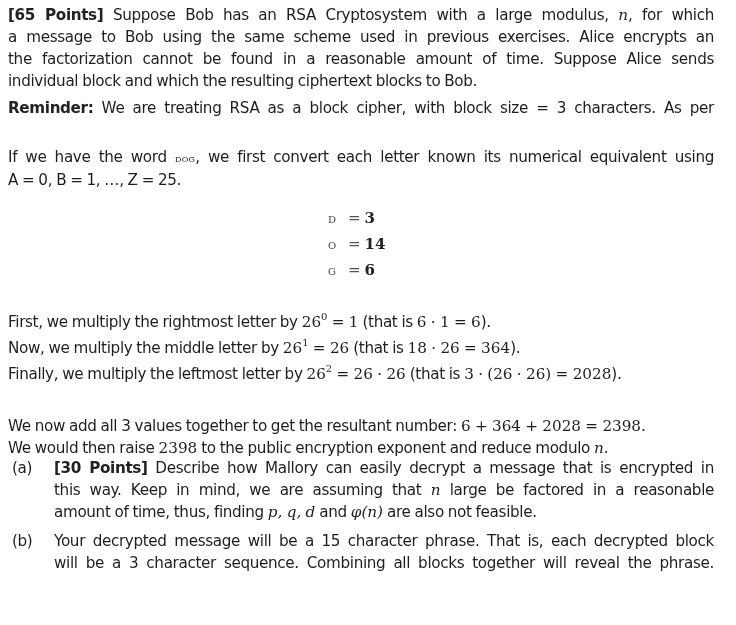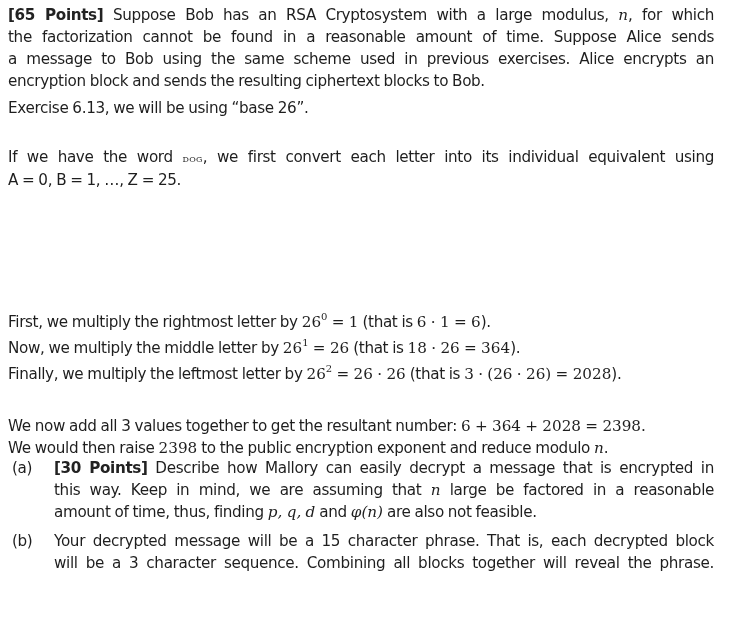--- a/index.html
+++ b/index.html
@@ -28,34 +28,39 @@
   .item .lbl { position: absolute; left: 4px; top: 0; }
   .item .body { margin-left: 46px; }
 </style>
 </head>
 <body>
 
 <div class="page">
 
   <div class="para" style="top:4px;">
     <span class="just"><span class="b">[65 Points]</span><span> Suppose Bob has an RSA Cryptosystem with a large modulus, </span><span class="m">n</span><span>, for which</span></span>
+    <span class="just">a message to Bob using the same scheme used in previous exercises.  Alice encrypts an</span>
     <span class="just">the factorization cannot be found in a reasonable amount of time.  Suppose Alice sends</span>
-    <span class="just">a message to Bob using the same scheme used in previous exercises.  Alice encrypts an</span>
-    <span class="line">encryption block and sends the resulting ciphertext blocks to Bob.</span>
+    <span class="line">individual block and which the resulting ciphertext blocks to Bob.</span>
   </div>
 
   <div class="para" style="top:97px;">
-    <span class="line">Exercise 6.13, we will be using “base 26”.</span>
+    <span class="just"><span class="b">Reminder:</span><span> We are treating RSA as a block cipher, with block size = 3 characters.  As per</span></span>
   </div>
 
   <div class="para" style="top:146px;">
-    <span class="just"><span>If we have the word </span><span class="sc">dog</span><span>, we first convert each letter into its individual equivalent using</span></span>
+    <span class="just"><span>If we have the word </span><span class="sc">dog</span><span>, we first convert each letter known its numerical equivalent using</span></span>
     <span class="line">A = 0, B = 1, …, Z = 25.</span>
   </div>
 
+  <div class="eqblock" style="top:205px;">
+    <div><span class="lhs">d</span><span class="eq">=</span><span class="rhs">3</span></div>
+    <div><span class="lhs">o</span><span class="eq">=</span><span class="rhs">14</span></div>
+    <div><span class="lhs">g</span><span class="eq">=</span><span class="rhs">6</span></div>
+  </div>
 
   <div class="para" style="top:309px; line-height:26px;">
     <span class="line"><span>First, we multiply the rightmost letter by </span><span class="mr">26</span><sup class="mr">0</sup><span class="mr"> = 1</span><span> (that is </span><span class="mr">6 · 1 = 6</span><span>).</span></span>
     <span class="line"><span>Now, we multiply the middle letter by </span><span class="mr">26</span><sup class="mr">1</sup><span class="mr"> = 26</span><span> (that is </span><span class="mr">18 · 26 = 364</span><span>).</span></span>
     <span class="line"><span>Finally, we multiply the leftmost letter by </span><span class="mr">26</span><sup class="mr">2</sup><span class="mr"> = 26 · 26</span><span> (that is </span><span class="mr">3 · (26 · 26) = 2028</span><span>).</span></span>
   </div>
 
   <div class="para" style="top:415px;">
     <span class="line"><span>We now add all 3 values together to get the resultant number: </span><span class="mr">6 + 364 + 2028 = 2398.</span></span>
     <span class="line"><span>We would then raise </span><span class="mr">2398</span><span> to the public encryption exponent and reduce modulo </span><span class="m">n</span><span>.</span></span>

